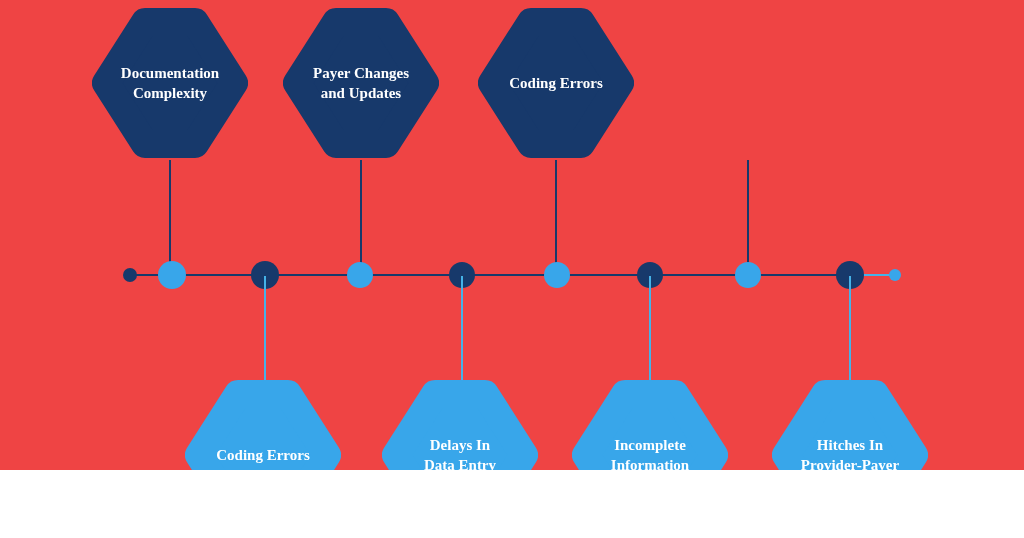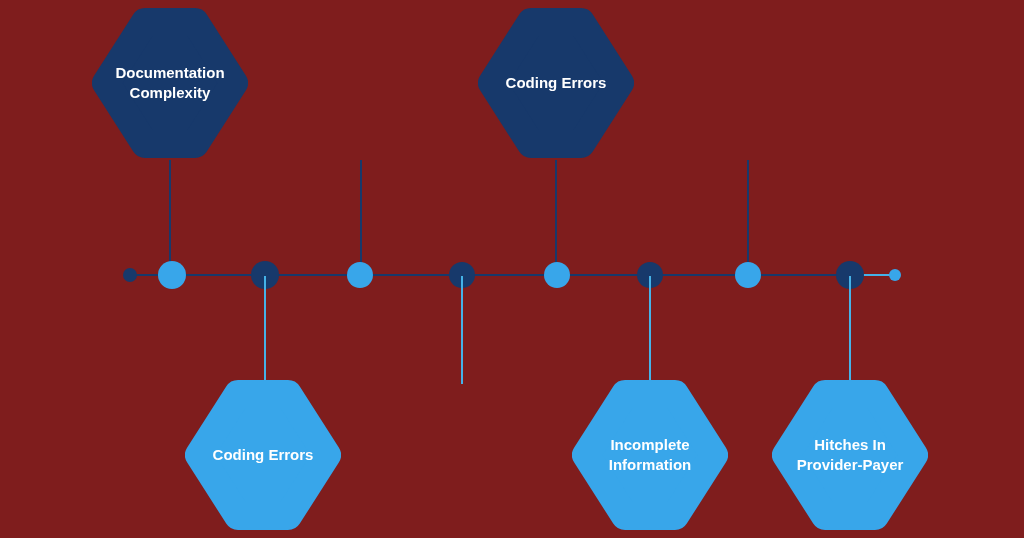--- a/index.html
+++ b/index.html
@@ -1,20 +1,20 @@
 <!DOCTYPE html>
 <html><head>
 <meta charset="utf-8">
 <style>
   html,body { margin:0; padding:0; background:#ffffff; }
   .canvas {
     position:relative;
-    width:1024px; height:538px;
-    background:#7f1d1d;
-    font-family:Liberation Sans, sans-serif;
+    width:1024px; height:470px;
+    background:#ef4444;
+    font-family:Liberation Serif, serif;
     overflow:hidden;
   }
   .hex { position:absolute; width:156px; height:150px; }
   .hex svg { position:absolute; left:0; top:0; width:100%; height:100%; display:block; }
   .hex.navy svg { color:#17396B; }
   .hex.blue svg { color:#38A6EA; }
   .hex-label {
     position:absolute; inset:0;
     display:flex; align-items:center; justify-content:center;
     text-align:center;
@@ -39,20 +39,27 @@
 <div class="canvas">
 
   <div class="hex navy" style="left:92px;top:8px;">
     <svg viewBox="0 0 156 150">
       <polygon points="14,75 53,14 103,14 142,75 103,136 53,136" fill="currentColor" stroke="currentColor" stroke-width="28" stroke-linejoin="round"></polygon>
     </svg>
     <div class="hex-label">Documentation
 Complexity</div>
   </div>
 
+  <div class="hex navy" style="left:283px;top:8px;">
+    <svg viewBox="0 0 156 150">
+      <polygon points="14,75 53,14 103,14 142,75 103,136 53,136" fill="currentColor" stroke="currentColor" stroke-width="28" stroke-linejoin="round"></polygon>
+    </svg>
+    <div class="hex-label">Payer Changes
+and Updates</div>
+  </div>
 
   <div class="hex navy" style="left:478px;top:8px;">
     <svg viewBox="0 0 156 150">
       <polygon points="14,75 53,14 103,14 142,75 103,136 53,136" fill="currentColor" stroke="currentColor" stroke-width="28" stroke-linejoin="round"></polygon>
     </svg>
     <div class="hex-label">Coding Errors</div>
   </div>
 
 
   <div class="vline navy-line" style="left:169px;top:160px;height:115px;"></div>
@@ -79,20 +86,27 @@
   <div class="vline blue-line" style="left:649px;top:276px;height:108px;"></div>
   <div class="vline blue-line" style="left:849px;top:276px;height:108px;"></div>
 
   <div class="hex blue" style="left:185px;top:380px;">
     <svg viewBox="0 0 156 150">
       <polygon points="14,75 53,14 103,14 142,75 103,136 53,136" fill="currentColor" stroke="currentColor" stroke-width="28" stroke-linejoin="round"></polygon>
     </svg>
     <div class="hex-label">Coding Errors</div>
   </div>
 
+  <div class="hex blue" style="left:382px;top:380px;">
+    <svg viewBox="0 0 156 150">
+      <polygon points="14,75 53,14 103,14 142,75 103,136 53,136" fill="currentColor" stroke="currentColor" stroke-width="28" stroke-linejoin="round"></polygon>
+    </svg>
+    <div class="hex-label">Delays In
+Data Entry</div>
+  </div>
 
   <div class="hex blue" style="left:572px;top:380px;">
     <svg viewBox="0 0 156 150">
       <polygon points="14,75 53,14 103,14 142,75 103,136 53,136" fill="currentColor" stroke="currentColor" stroke-width="28" stroke-linejoin="round"></polygon>
     </svg>
     <div class="hex-label">Incomplete
 Information</div>
   </div>
 
   <div class="hex blue" style="left:772px;top:380px;">

